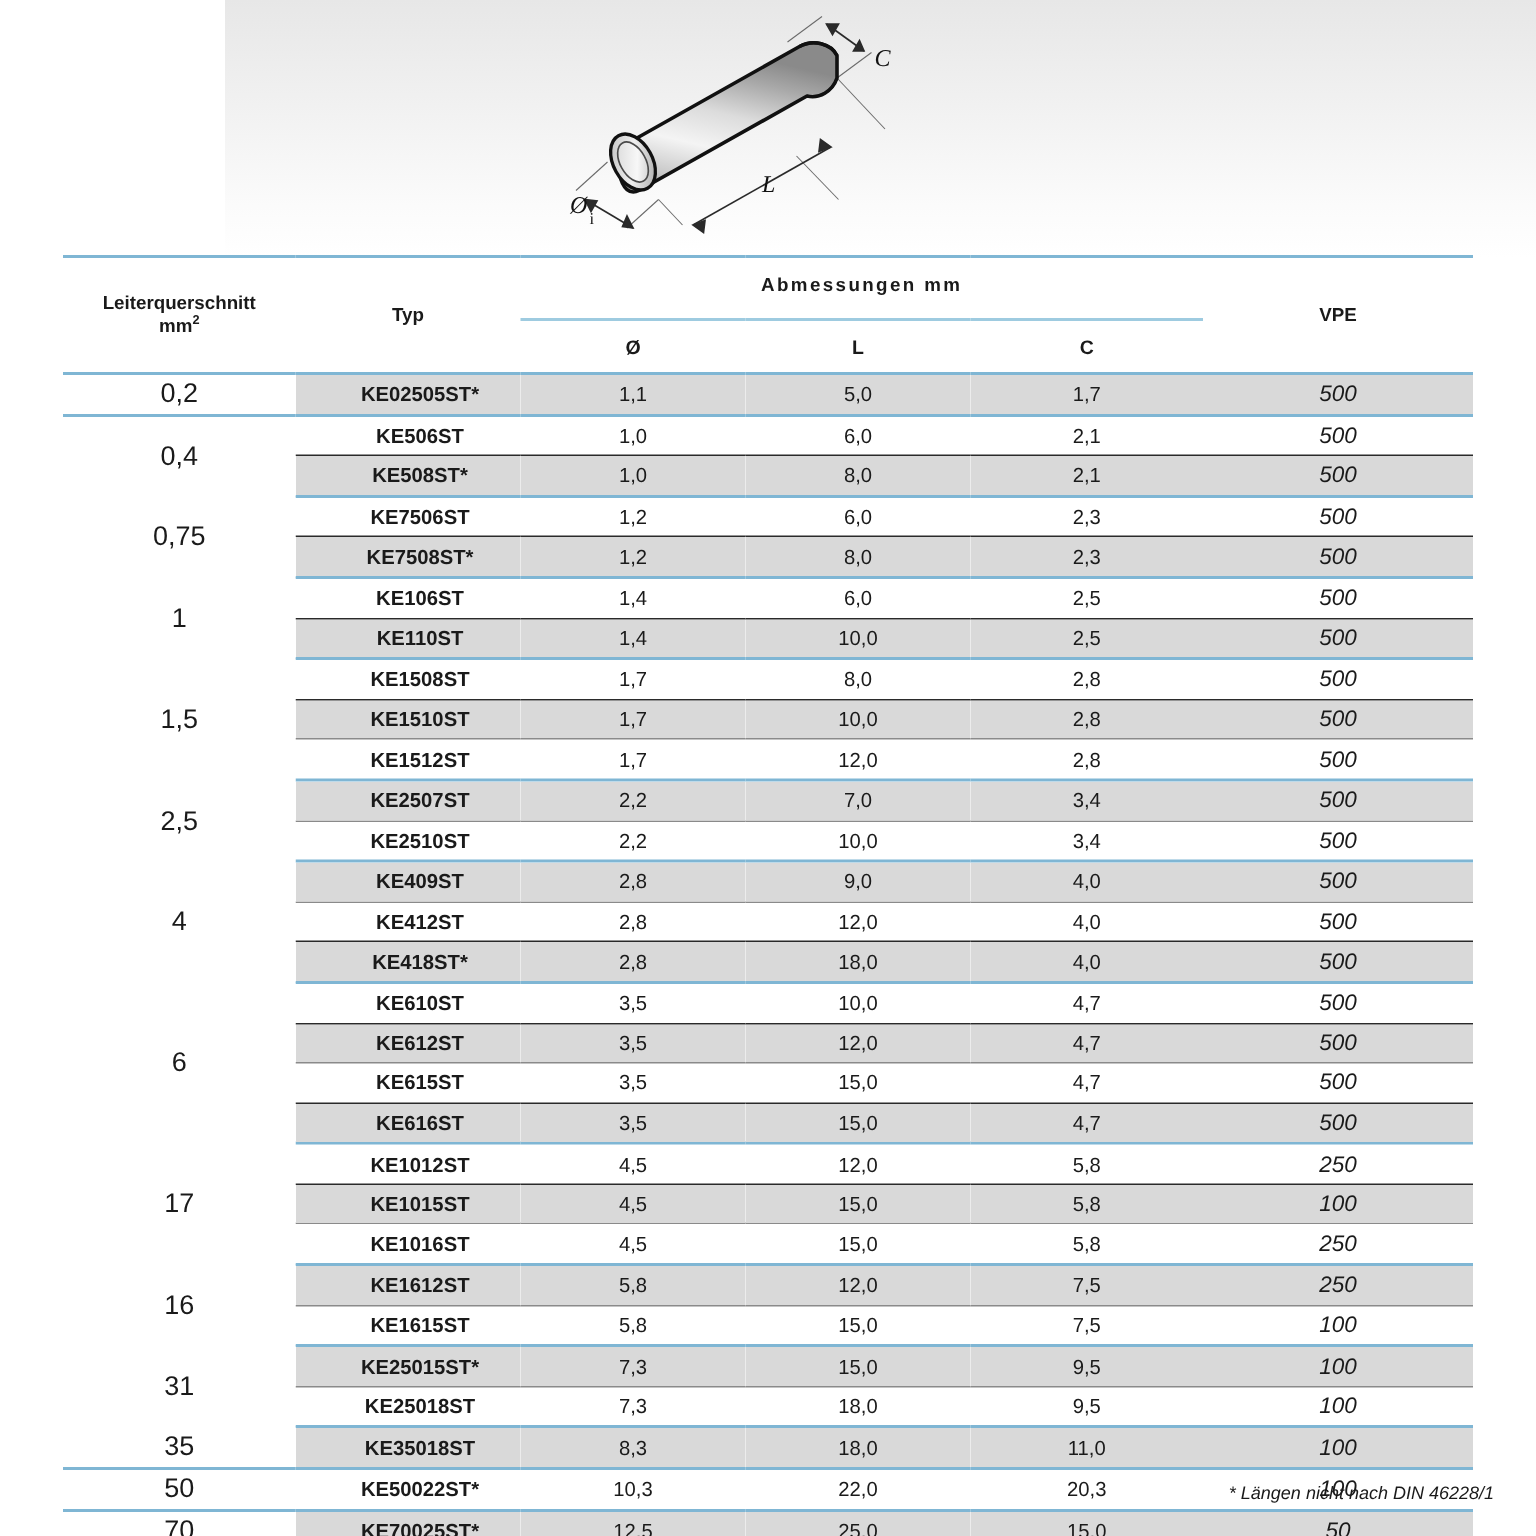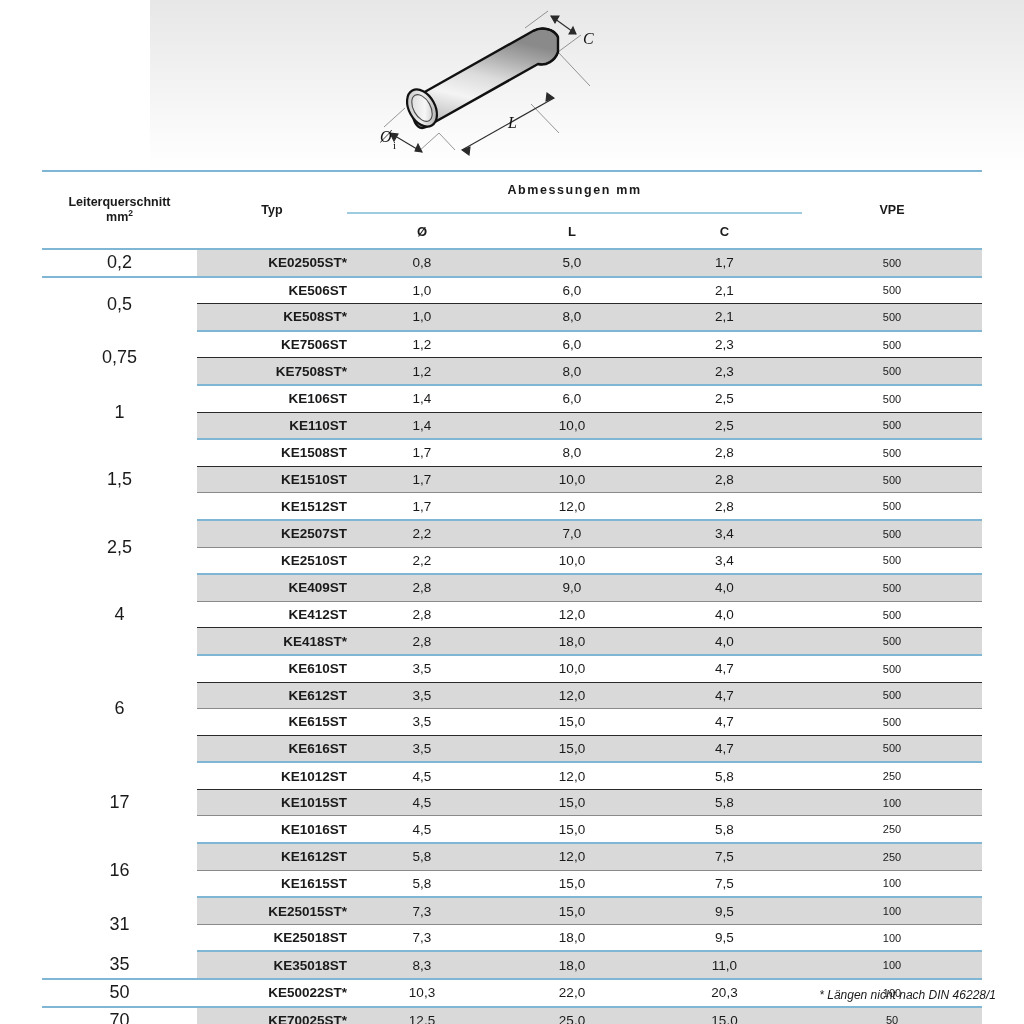--- a/index.html
+++ b/index.html
@@ -80,22 +80,22 @@
   tbody tr{height:25.6px;}
   tbody td{
     text-align:center;
     font-size:13.5px;
     padding:0;
     height:25.6px;
     vertical-align:middle;
     position:relative;
   }
   td.cross{font-size:18px;font-weight:400;background:#ffffff !important;}
-  td.typ{font-weight:bold;text-align:right;padding-left:16px;font-size:13.5px;}
-  td.vpe{font-size:11px;}
+  td.typ{font-weight:bold;text-align:center;padding-left:16px;font-size:13.5px;}
+  td.vpe{font-style:italic;font-size:15px;}
   tr.shaded td.typ,
   tr.shaded td.dim,
   tr.shaded td.vpe{background:#d9d9d9;}
   
   tr.rule-gray td.typ, tr.rule-gray td.dim, tr.rule-gray td.vpe{
     border-bottom:1.2px solid #8a8a8a;
   }
   tr.rule-dark td.typ, tr.rule-dark td.dim, tr.rule-dark td.vpe{
     border-bottom:1.2px solid #2a2a2a;
   }
@@ -220,27 +220,27 @@
       <td>C</td>
     </tr>
     <tr class="hdr-bottom">
           <td colspan="6"></td>
         </tr>
   </thead>
   <tbody id="table-body">
         <tr class="shaded group-end">
           <td class="cross" rowspan="1">0,2</td>
           <td class="typ">KE02505ST*</td>
-          <td class="dim">0,8</td>
+          <td class="dim">1,1</td>
           <td class="dim">5,0</td>
           <td class="dim">1,7</td>
           <td class="vpe">500</td>
         </tr>
         <tr class="rule-dark">
-          <td class="cross" rowspan="2">0,5</td>
+          <td class="cross" rowspan="2">0,4</td>
           <td class="typ">KE506ST</td>
           <td class="dim">1,0</td>
           <td class="dim">6,0</td>
           <td class="dim">2,1</td>
           <td class="vpe">500</td>
         </tr>
         <tr class="shaded group-end">
           <td class="typ">KE508ST*</td>
           <td class="dim">1,0</td>
           <td class="dim">8,0</td>

